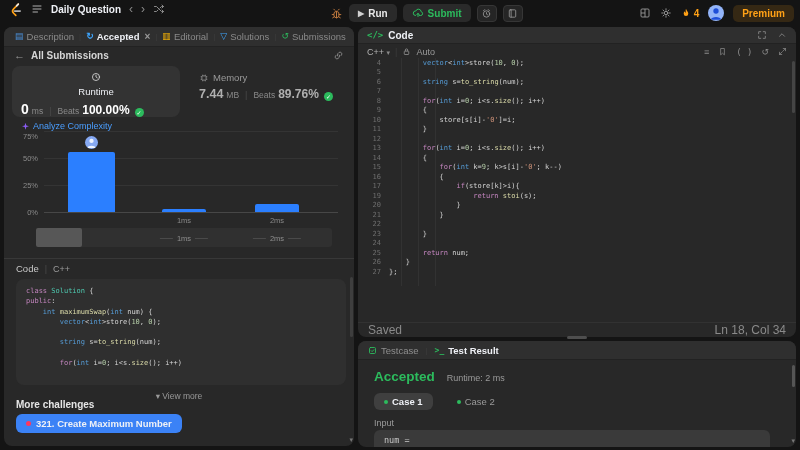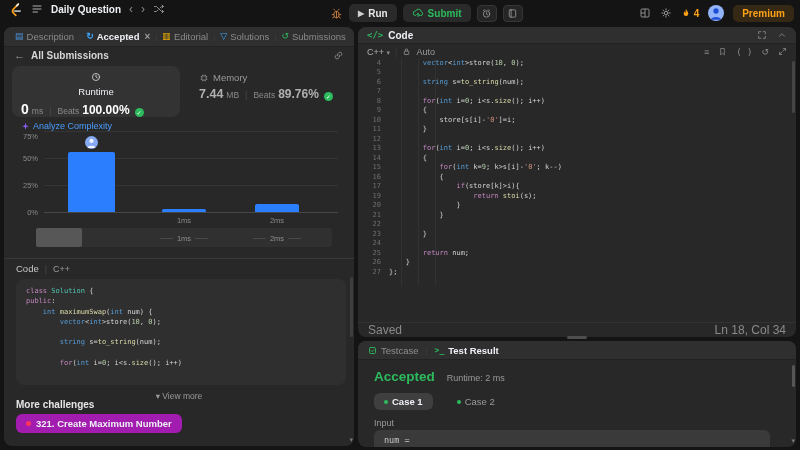--- a/index.html
+++ b/index.html
@@ -92,21 +92,21 @@
   #code-sec-head .lang { font-size:9px; color:#9a9a9a; }
   #left-code-block { position:absolute; left:12px; top:252px; width:330px; height:106px; background:#2f2f2f;
                      border-radius:8px; padding:7px 10px; cursor:pointer; }
   .lcode-line { font-family:"DejaVu Sans Mono", monospace; font-size:7px; line-height:10.3px;
                 white-space:pre; color:#d4d4d4; }
   #view-more { position:absolute; left:0; top:364px; width:350px; text-align:center; font-size:8.5px;
                color:#9a9a9a; cursor:pointer; }
 
   
   #more-title { position:absolute; left:12px; top:372px; font-size:10px; font-weight:bold; color:#e6e6e6; }
-  #challenge-pill { position:absolute; left:12px; top:387px; height:19px; background:#a21caf; border-radius:6px;
+  #challenge-pill { position:absolute; left:12px; top:387px; height:19px; background:#3b82f6; border-radius:6px;
                     display:inline-flex; align-items:center; gap:5px; padding:0 10px; cursor:pointer; }
   #challenge-dot { width:5px; height:5px; border-radius:50%; }
   #challenge-label { font-size:9.5px; font-weight:bold; color:#eff1f6; white-space:nowrap; }
   .lp-scroll-thumb { position:absolute; right:1px; top:250px; width:3px; height:60px; background:#3e3e3e; border-radius:2px; }
   .lp-scroll-arrow { position:absolute; right:1px; bottom:2px; font-size:7px; color:#777; }
 
   
   #ed-header { position:absolute; left:0; top:0; width:100%; height:17px; display:flex; align-items:center;
                gap:5px; padding:0 9px; }
   #ed-code-ic { color:#2cbb5d; font-weight:bold; font-size:9px; font-family:"DejaVu Sans Mono",monospace; }

